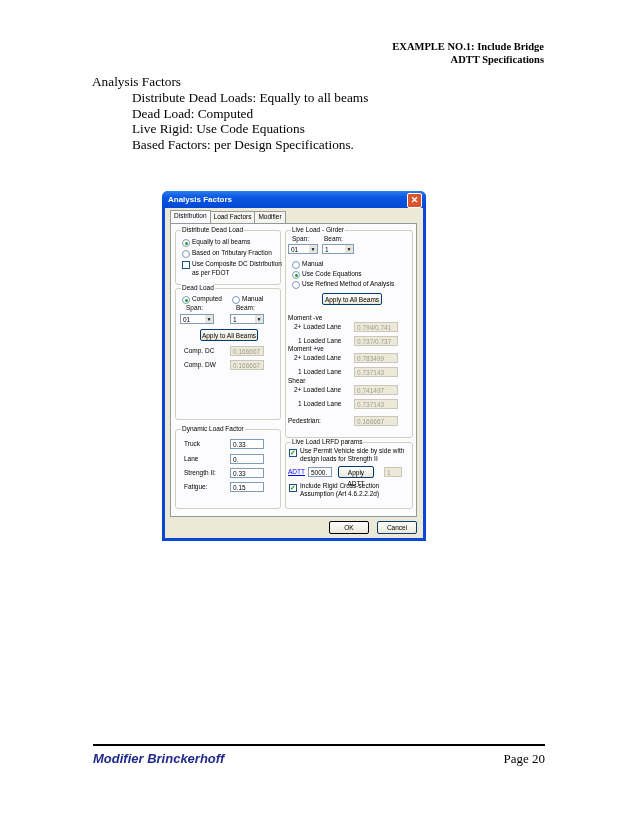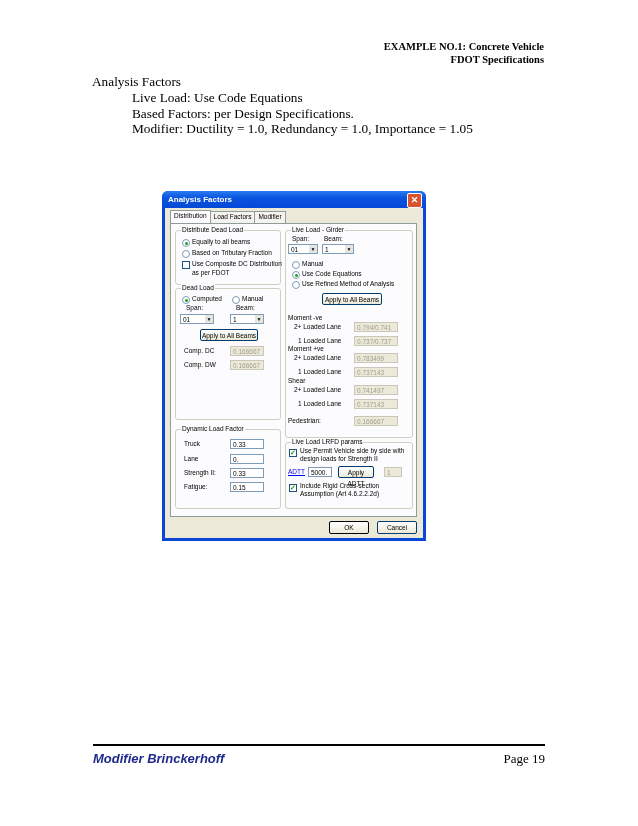--- a/index.html
+++ b/index.html
@@ -31,29 +31,30 @@
   .combo .arr { position:absolute; right:0; top:0; width:8px; height:8px; background:#e6e6e0; font-size:5px; line-height:8px; text-align:center; }
   .btn { position:absolute; height:12px; border:1px solid #003c74; border-radius:2px; background:linear-gradient(#ffffff,#ece9d8); font-size:6.5px; line-height:11px; text-align:center; box-sizing:border-box; }
   .txt { position:absolute; height:10px; border:1px solid #7f9db9; background:#fff; font-size:6.5px; line-height:9px; padding-left:2px; box-sizing:border-box; }
   .txt.dis { background:#ece9d8; color:#a0a090; border-color:#c9c7ba; }
   .link { position:absolute; font-size:6.5px; color:#0000ee; text-decoration:underline; }
 </style>
 </head>
 <body>
 
 <div class="hdr">
-  <div>EXAMPLE NO.1: Concrete Vehicle</div>
-  <div>FDOT Specifications</div>
+  <div>EXAMPLE NO.1: Include Bridge</div>
+  <div>ADTT Specifications</div>
 </div>
 
 <div class="body-text">
   <div>Analysis Factors</div>
-  <div class="indent">Live Load: Use Code Equations</div>
+  <div class="indent">Distribute Dead Loads: Equally to all beams</div>
+  <div class="indent">Dead Load: Computed</div>
+  <div class="indent">Live Rigid: Use Code Equations</div>
   <div class="indent">Based Factors: per Design Specifications.</div>
-  <div class="indent">Modifier: Ductility = 1.0, Redundancy = 1.0, Importance = 1.05</div>
 </div>
 
 <div class="dlg">
   <div class="titlebar">
     <span class="title">Analysis Factors</span>
     <div class="closebtn">✕</div>
   </div>
   <div class="client">
     <div class="tabs">
       <div class="tab active">Distribution</div>
@@ -148,13 +149,13 @@
         <span class="lbl" style="left:14px;top:47px;">Assumption (Art 4.6.2.2.2d)</span>
       </fieldset>
     </div>
     <div class="btn" style="left:164px;top:313px;width:40px;height:13px;border:1.5px solid #000;">OK</div>
     <div class="btn" style="left:212px;top:313px;width:40px;height:13px;">Cancel</div>
   </div>
 </div>
 
 <div class="footer-rule"></div>
 <div class="footer-left">Modifier Brinckerhoff</div>
-<div class="footer-right">Page 19</div>
+<div class="footer-right">Page 20</div>
 
 </body></html>

